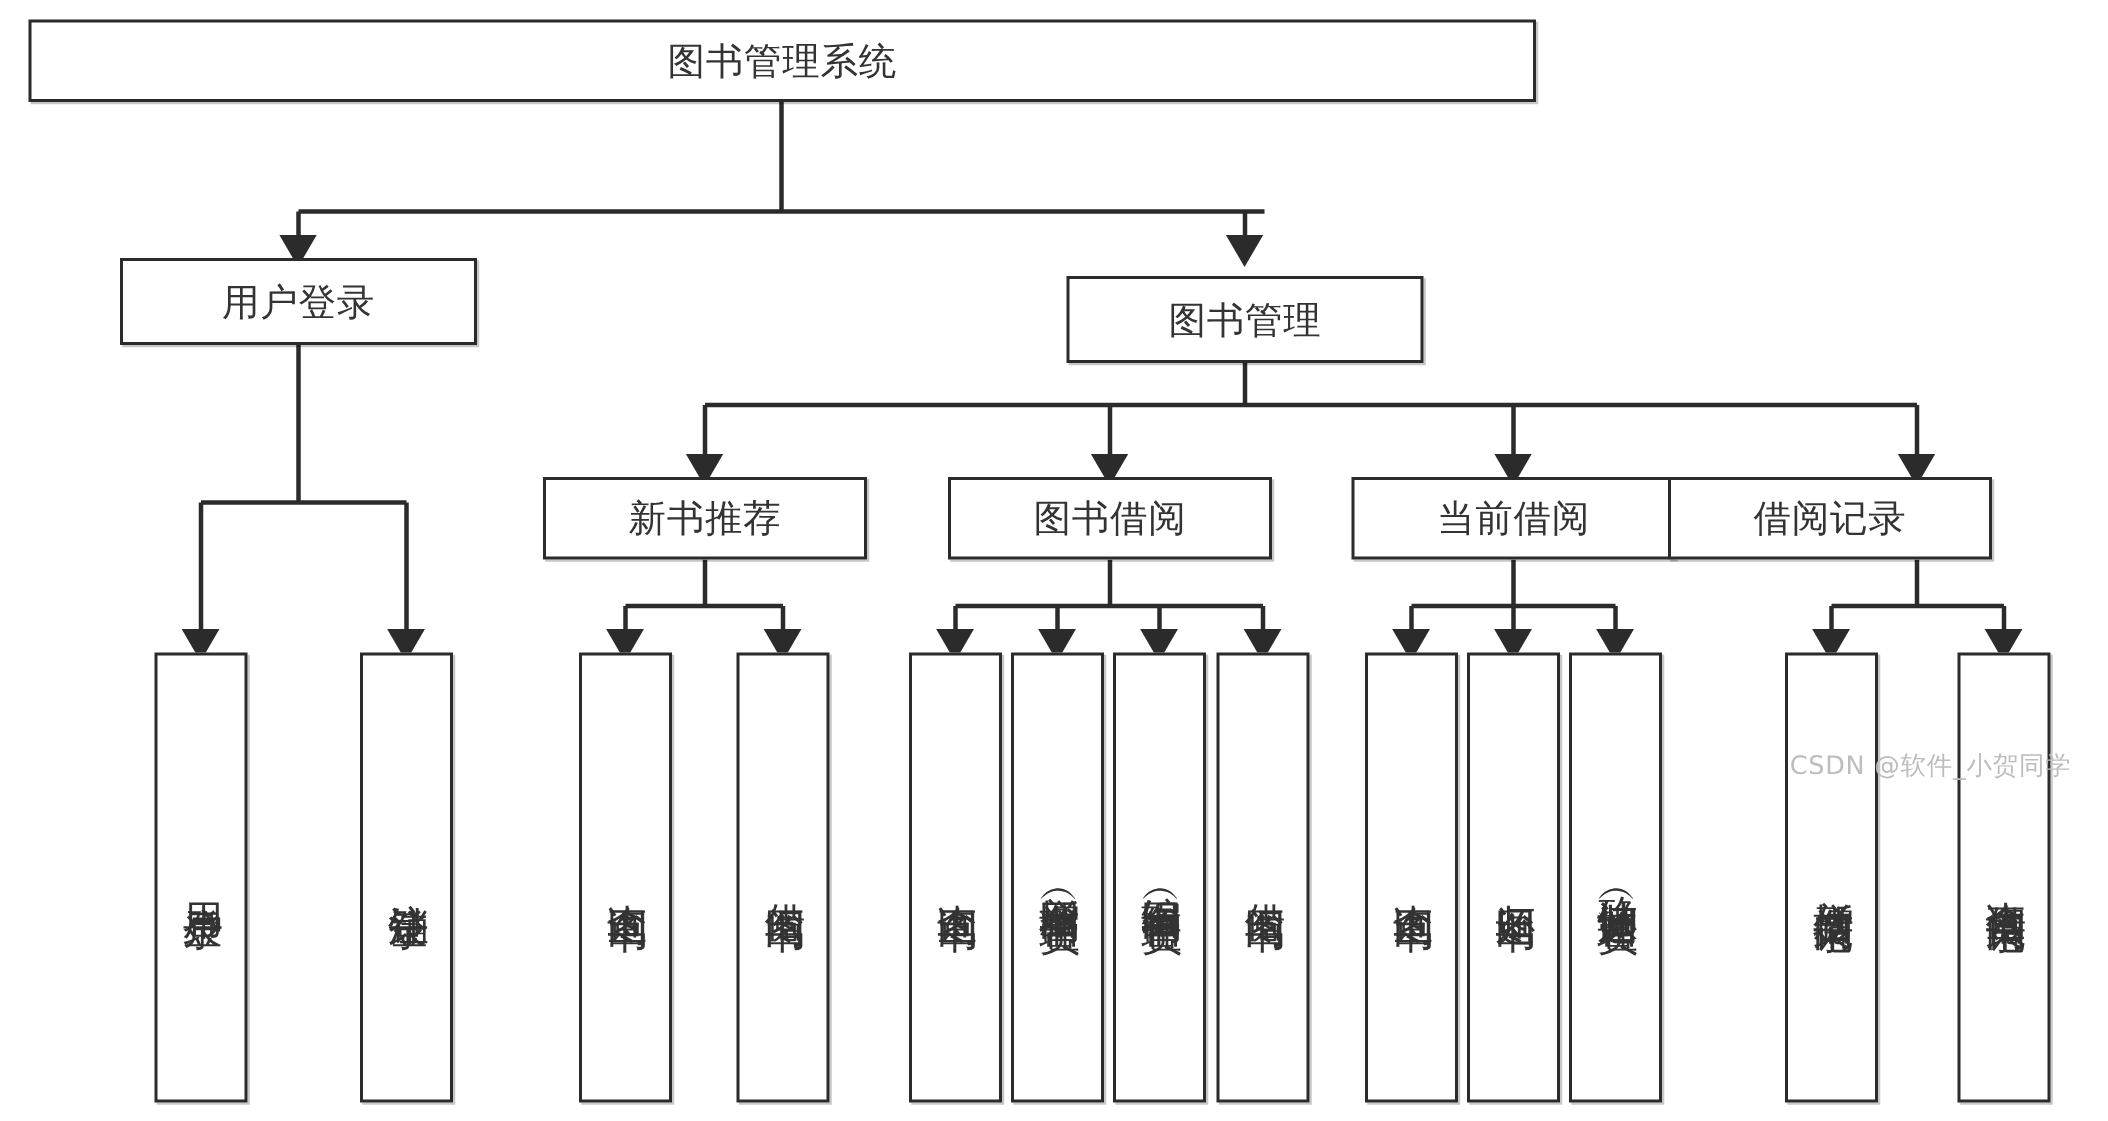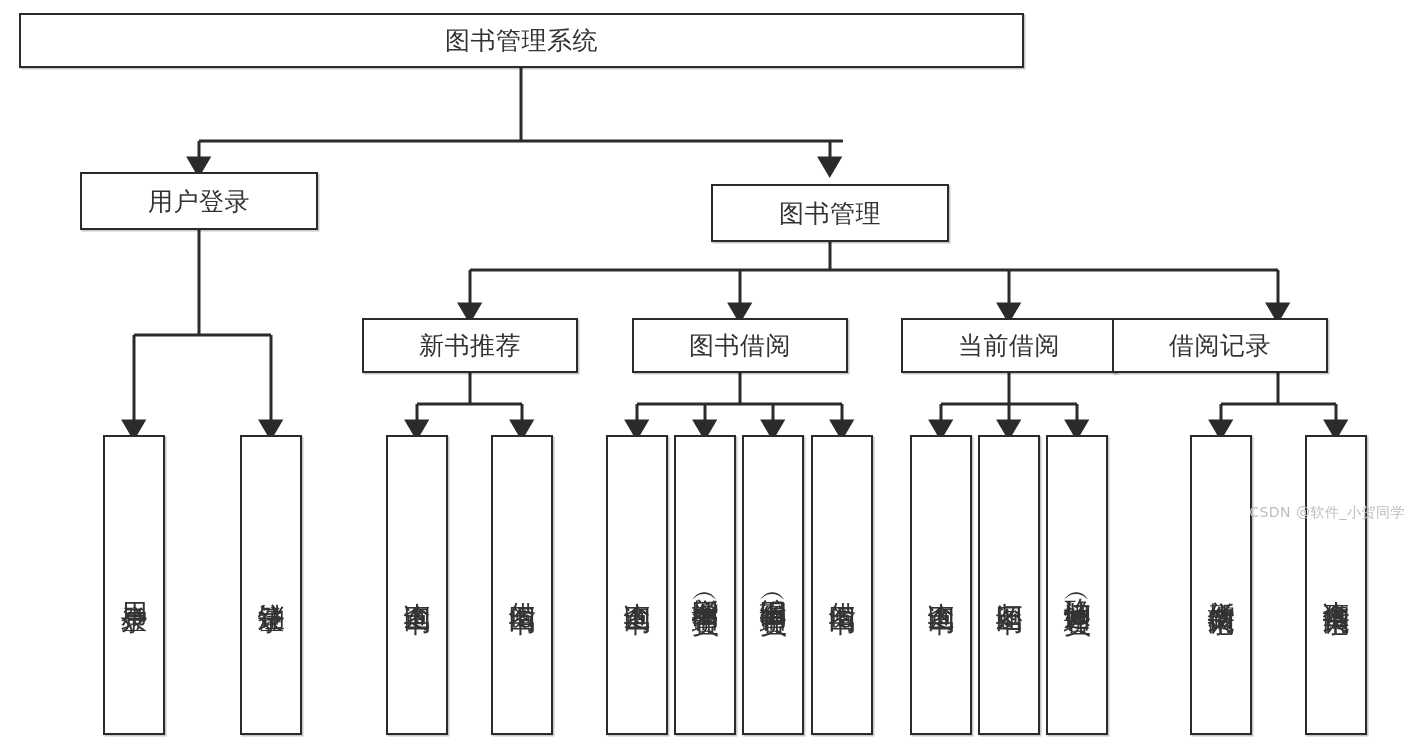--- a/index.html
+++ b/index.html
@@ -39,22 +39,22 @@
   .node.vert .label{
     writing-mode:vertical-rl;
     text-orientation:upright;
     font-size:27px;
     line-height:1.06;
     letter-spacing:2px;
     white-space:pre-line;
   }
   .watermark{
     position:absolute;
-    right:0;bottom:6px;
-    font-size:14px;
+    right:24px;bottom:6px;
+    font-size:17px;
     color:#bdbdbd;
     letter-spacing:0.5px;
     white-space:nowrap;
   }
 </style>
 </head>
 <body>
 
 <div id="diagram-root">
 

